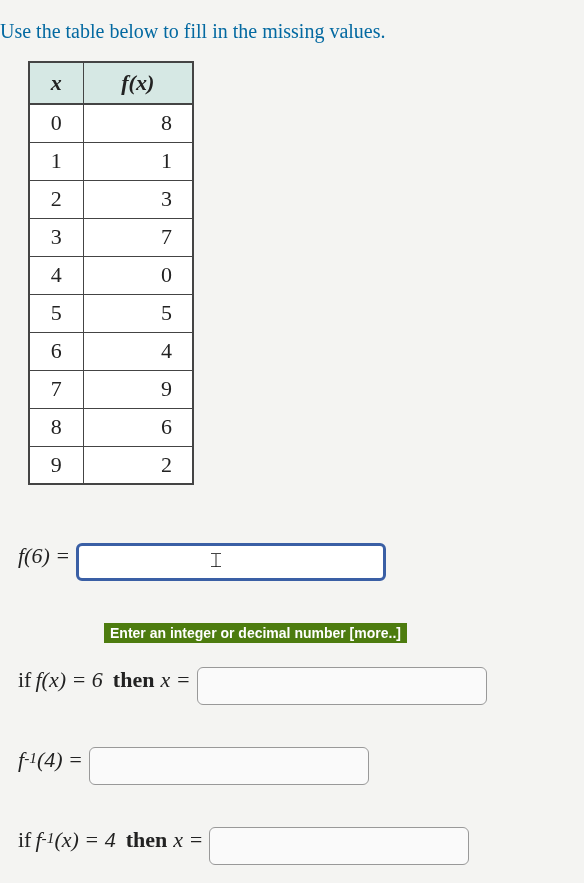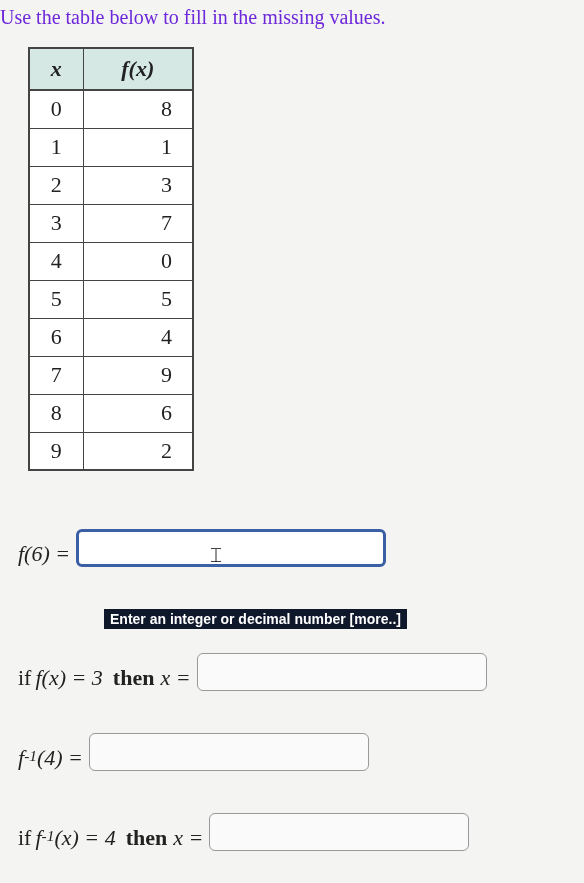--- a/index.html
+++ b/index.html
@@ -7,22 +7,22 @@
       font-family: Georgia, 'Times New Roman', serif;
       background: #f4f4f2;
       color: #333;
       width: 584px;
       height: 883px;
       padding: 0;
       position: relative;
     }
     .prompt {
       font-size: 20px;
-      color: #6d28d9;
-      padding: 6px 4px 18px 0;
+      color: #0369a1;
+      padding: 20px 4px 18px 0;
       font-weight: normal;
     }
     .table-wrap {
       margin-left: 28px;
       margin-bottom: 58px;
     }
     table {
       border-collapse: collapse;
       background: #fff;
       border: 2px solid #444;
@@ -46,21 +46,21 @@
     td.col-x { width: 54px; text-align: center; }
     td.col-fx { width: 110px; text-align: right; padding-right: 20px; }
 
     .questions {
       margin-left: 18px;
       font-size: 22px;
       color: #222;
     }
     .qrow {
       display: flex;
-      align-items: flex-end;
+      align-items: flex-start;
       flex-wrap: wrap;
       margin-bottom: 42px;
     }
     .math {
       font-style: italic;
       font-family: Georgia, serif;
       display: inline-flex;
       align-items: center;
       white-space: nowrap;
     }
@@ -79,21 +79,21 @@
       padding: 4px 8px;
       background: #fafafa;
       margin-left: 6px;
     }
     input.ans.focused {
       border: 3px solid #3a5fa5;
       background: #fff;
     }
     .hint {
       display: block;
-      background: #0f172a;
+      background: #4d7c0f;
       color: #fff;
       font-family: Arial, sans-serif;
       font-size: 14px;
       font-weight: bold;
       padding: 2px 6px;
       margin-top: 2px;
       margin-left: 86px;
       width: fit-content;
     }
     .q1wrap { margin-bottom: 24px; }
@@ -184,21 +184,21 @@
     <div class="qrow">
       <span class="math">f(6) =</span>
       <input class="ans focused" style="width: 310px;">
       <span class="cursor" style="left:210px; margin-top:6px;">⌶</span>
     </div>
     <span class="hint">Enter an integer or decimal number [more..]</span>
   </div>
 
   <div class="qrow">
     <span>if </span>
-    <span class="math" style="margin:0 4px">f(x) = 3</span>
+    <span class="math" style="margin:0 4px">f(x) = 6</span>
     <span class="then"> then </span>
     <span class="math">x =</span>
     <input class="ans" style="width: 290px;">
   </div>
 
   <div class="qrow">
     <span class="math">
       <span>f</span>
         <span class="sup"> -1</span>
         <span>(4) =</span>

